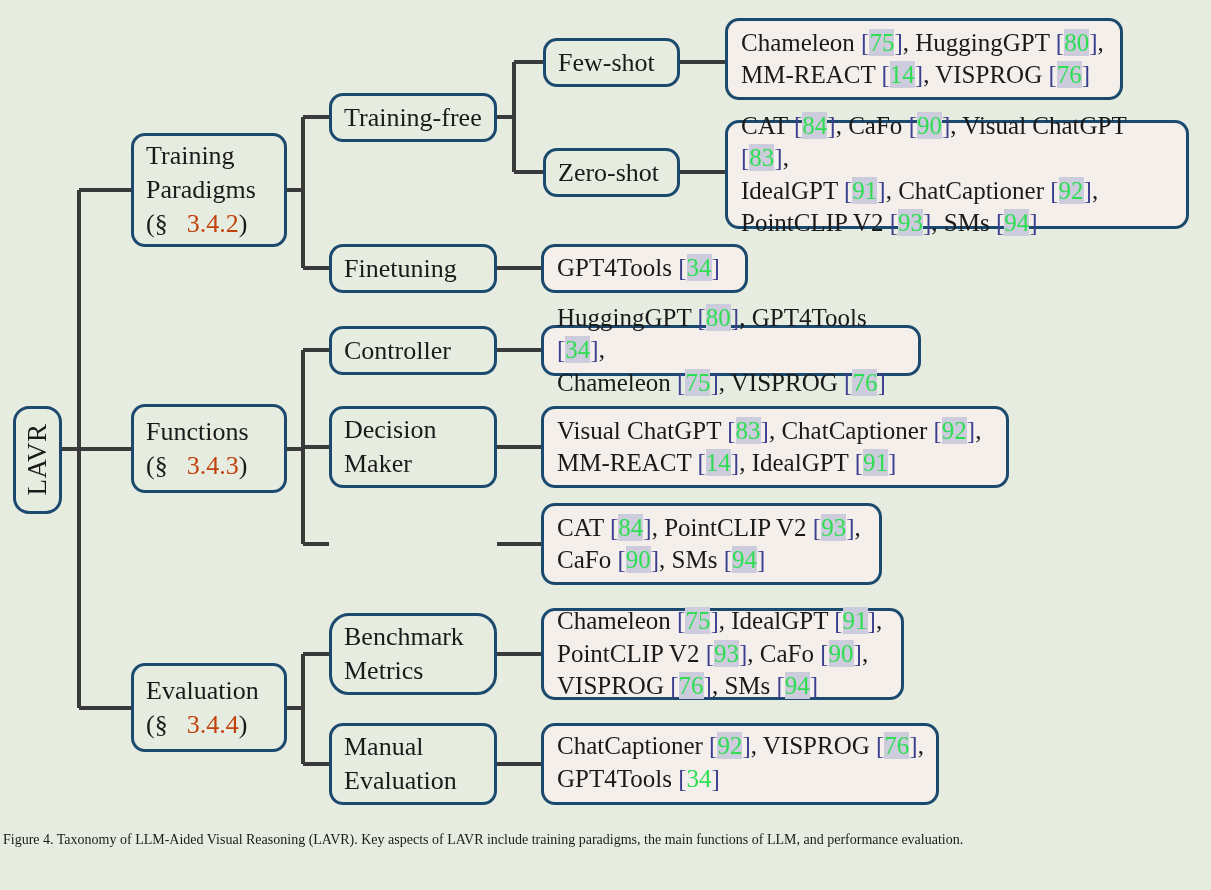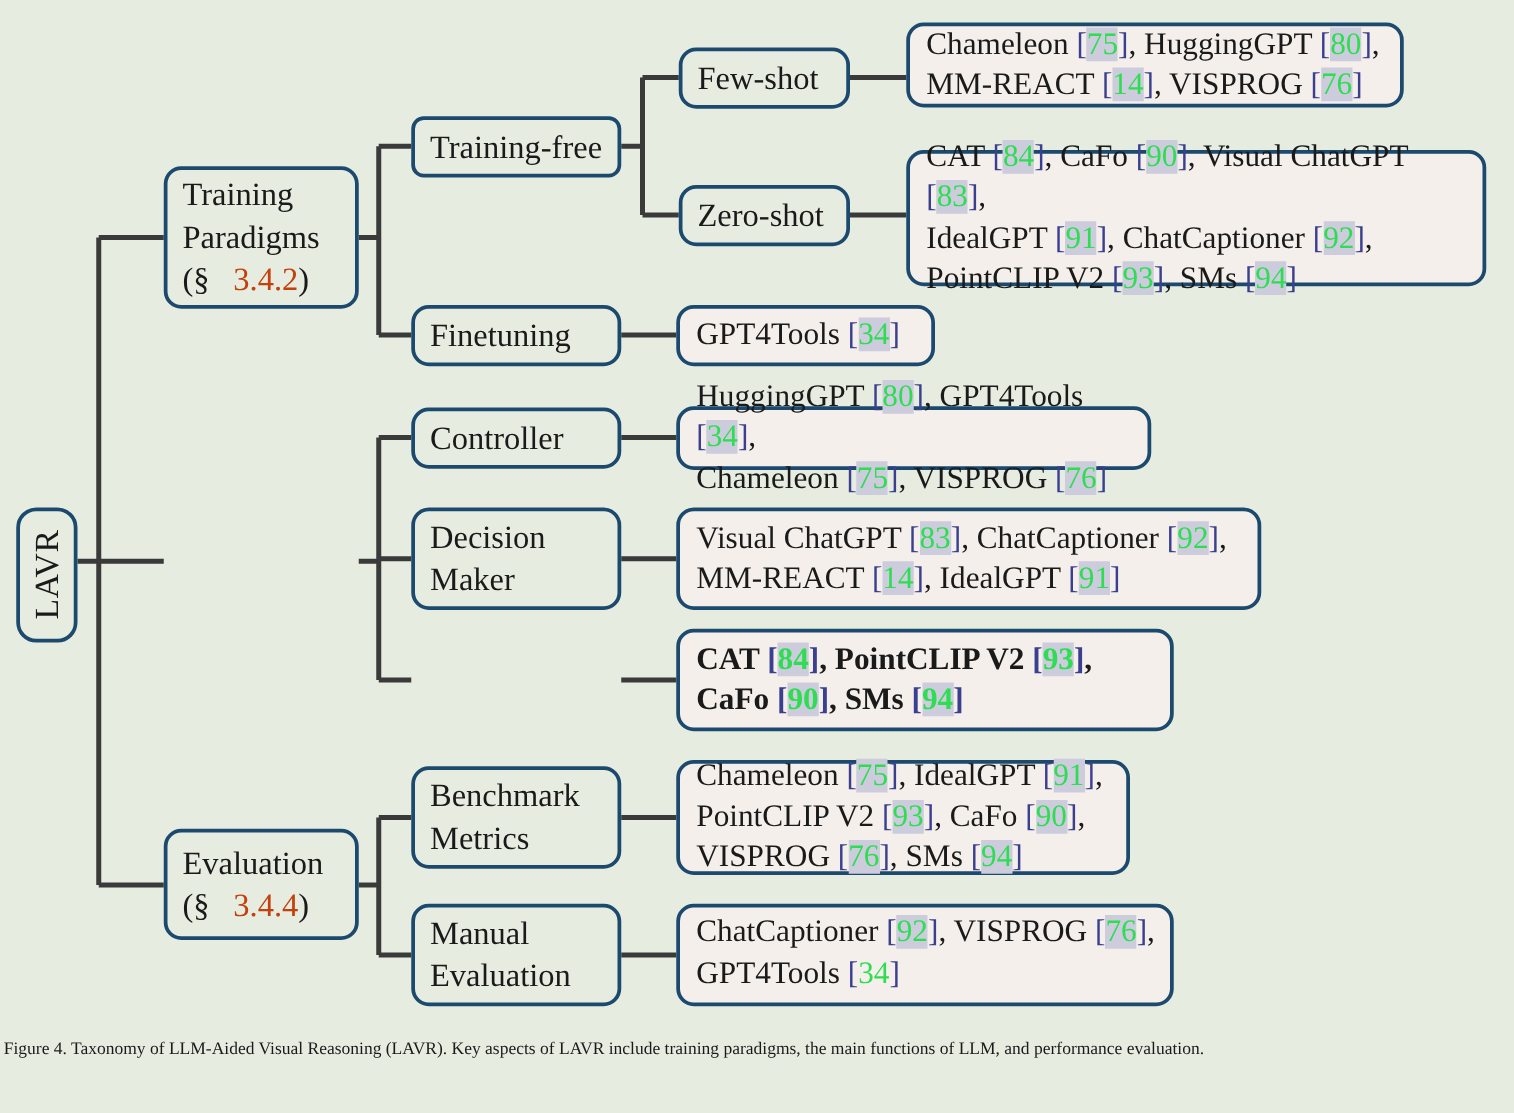--- a/index.html
+++ b/index.html
@@ -148,26 +148,29 @@
 
   <div class="node cat root" style="left:13px; top:406px; width:49px; height:108px;">
     <span class="vtext">LAVR</span>
   </div>
 
   <div class="node cat" style="left:131px; top:133px; width:156px; height:114px;">
     <span><span>Training
 Paradigms</span><br><span>(§</span><span class="sec">3.4.2</span><span>)</span></span>
   </div>
 
+  <div class="node cat" style="left:131px; top:404px; width:156px; height:89px;">
+    <span><span>Functions</span><br><span>(§</span><span class="sec">3.4.3</span><span>)</span></span>
+  </div>
 
   <div class="node cat" style="left:131px; top:663px; width:156px; height:89px;">
     <span><span>Evaluation</span><br><span>(§</span><span class="sec">3.4.4</span><span>)</span></span>
   </div>
 
-  <div class="node cat" style="left:329px; top:93px; width:168px; height:49px;border-radius:10px;">
+  <div class="node cat" style="left:329px; top:93px; width:168px; height:49px;">
     <span>Training-free</span>
   </div>
 
   <div class="node cat" style="left:329px; top:244px; width:168px; height:49px;">
     <span>Finetuning</span>
   </div>
 
   <div class="node cat" style="left:543px; top:38px; width:137px; height:49px;">
     <span>Few-shot</span>
   </div>
@@ -179,51 +182,51 @@
   <div class="node cat" style="left:329px; top:326px; width:168px; height:49px;">
     <span>Controller</span>
   </div>
 
   <div class="node cat" style="left:329px; top:406px; width:168px; height:82px;">
     <span>Decision
 Maker</span>
   </div>
 
 
-  <div class="node cat" style="left:329px; top:613px; width:168px; height:82px;">
+  <div class="node cat" style="left:329px; top:613px; width:168px; height:82px;border-radius:20px;">
     <span>Benchmark
 Metrics</span>
   </div>
 
   <div class="node cat" style="left:329px; top:723px; width:168px; height:82px;">
     <span>Manual
 Evaluation</span>
   </div>
 
-  <div class="node leaf" style="left:725px; top:18px; width:398px; height:68px;">
+  <div class="node leaf" style="left:725px; top:18px; width:398px; height:82px;">
     <div class="reflines"><div><span>Chameleon </span><span class="brk">[</span><span class="cite">75</span><span class="brk">]</span><span>, HuggingGPT </span><span class="brk">[</span><span class="cite">80</span><span class="brk">]</span><span>,</span></div><div><span>MM-REACT </span><span class="brk">[</span><span class="cite">14</span><span class="brk">]</span><span>, VISPROG </span><span class="brk">[</span><span class="cite">76</span><span class="brk">]</span></div></div>
   </div>
 
   <div class="node leaf" style="left:725px; top:120px; width:464px; height:109px;">
     <div class="reflines"><div><span>CAT </span><span class="brk">[</span><span class="cite">84</span><span class="brk">]</span><span>, CaFo </span><span class="brk">[</span><span class="cite">90</span><span class="brk">]</span><span>, Visual ChatGPT </span><span class="brk">[</span><span class="cite">83</span><span class="brk">]</span><span>,</span></div><div><span>IdealGPT </span><span class="brk">[</span><span class="cite">91</span><span class="brk">]</span><span>,  ChatCaptioner </span><span class="brk">[</span><span class="cite">92</span><span class="brk">]</span><span>,</span></div><div><span>PointCLIP V2 </span><span class="brk">[</span><span class="cite">93</span><span class="brk">]</span><span>, SMs </span><span class="brk">[</span><span class="cite">94</span><span class="brk">]</span></div></div>
   </div>
 
   <div class="node leaf" style="left:541px; top:244px; width:207px; height:49px;">
     <div class="reflines"><div><span>GPT4Tools </span><span class="brk">[</span><span class="cite">34</span><span class="brk">]</span></div></div>
   </div>
 
   <div class="node leaf" style="left:541px; top:325px; width:380px; height:51px;">
     <div class="reflines"><div><span>HuggingGPT </span><span class="brk">[</span><span class="cite">80</span><span class="brk">]</span><span>, GPT4Tools </span><span class="brk">[</span><span class="cite">34</span><span class="brk">]</span><span>,</span></div><div><span>Chameleon </span><span class="brk">[</span><span class="cite">75</span><span class="brk">]</span><span>, VISPROG </span><span class="brk">[</span><span class="cite">76</span><span class="brk">]</span></div></div>
   </div>
 
   <div class="node leaf" style="left:541px; top:406px; width:468px; height:82px;">
     <div class="reflines"><div><span>Visual ChatGPT </span><span class="brk">[</span><span class="cite">83</span><span class="brk">]</span><span>, ChatCaptioner </span><span class="brk">[</span><span class="cite">92</span><span class="brk">]</span><span>,</span></div><div><span>MM-REACT </span><span class="brk">[</span><span class="cite">14</span><span class="brk">]</span><span>, IdealGPT </span><span class="brk">[</span><span class="cite">91</span><span class="brk">]</span></div></div>
   </div>
 
-  <div class="node leaf" style="left:541px; top:503px; width:398px; height:82px;font-weight:bold;">
+  <div class="node leaf" style="left:541px; top:503px; width:341px; height:82px;">
     <div class="reflines"><div><span>CAT </span><span class="brk">[</span><span class="cite">84</span><span class="brk">]</span><span>, PointCLIP V2 </span><span class="brk">[</span><span class="cite">93</span><span class="brk">]</span><span>,</span></div><div><span>CaFo </span><span class="brk">[</span><span class="cite">90</span><span class="brk">]</span><span>, SMs </span><span class="brk">[</span><span class="cite">94</span><span class="brk">]</span></div></div>
   </div>
 
   <div class="node leaf" style="left:541px; top:608px; width:363px; height:92px;">
     <div class="reflines"><div><span>Chameleon </span><span class="brk">[</span><span class="cite">75</span><span class="brk">]</span><span>, IdealGPT </span><span class="brk">[</span><span class="cite">91</span><span class="brk">]</span><span>,</span></div><div><span>PointCLIP V2 </span><span class="brk">[</span><span class="cite">93</span><span class="brk">]</span><span>, CaFo </span><span class="brk">[</span><span class="cite">90</span><span class="brk">]</span><span>,</span></div><div><span>VISPROG </span><span class="brk">[</span><span class="cite">76</span><span class="brk">]</span><span>, SMs </span><span class="brk">[</span><span class="cite">94</span><span class="brk">]</span></div></div>
   </div>
 
   <div class="node leaf" style="left:541px; top:723px; width:398px; height:82px;align-items:flex-end;">
     <div class="reflines"><div><span>ChatCaptioner </span><span class="brk">[</span><span class="cite">92</span><span class="brk">]</span><span>, VISPROG </span><span class="brk">[</span><span class="cite">76</span><span class="brk">]</span><span>,</span></div><div><span>GPT4Tools </span><span class="brk">[</span><span class="cite nobg">34</span><span class="brk">]</span></div></div>
   </div>

